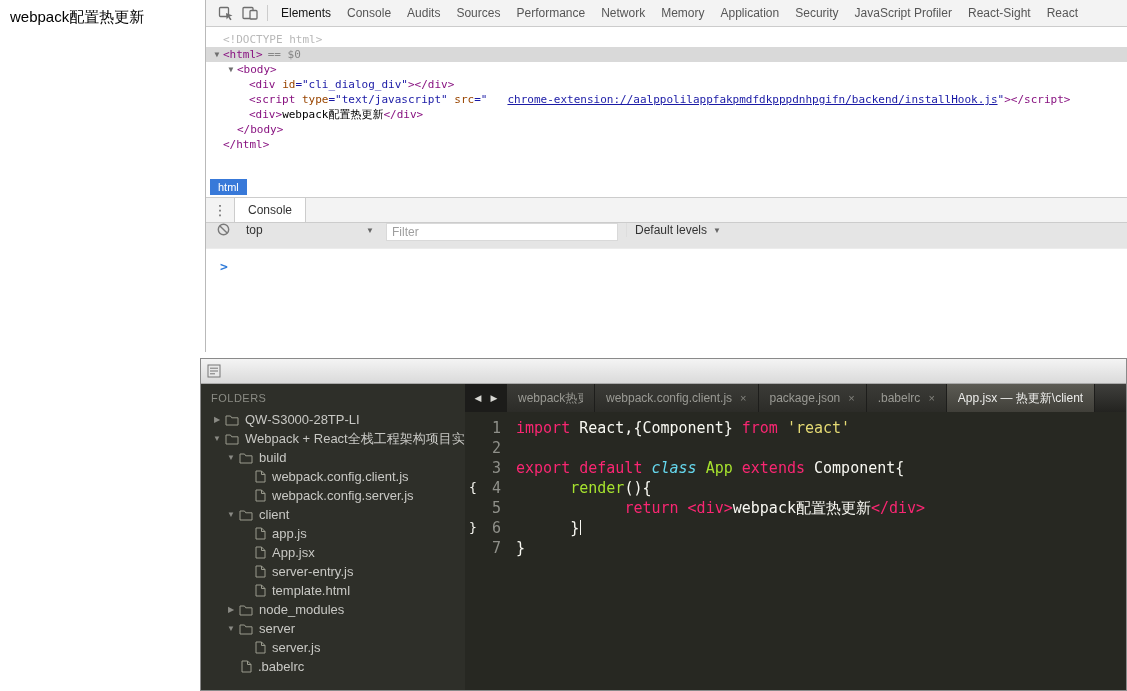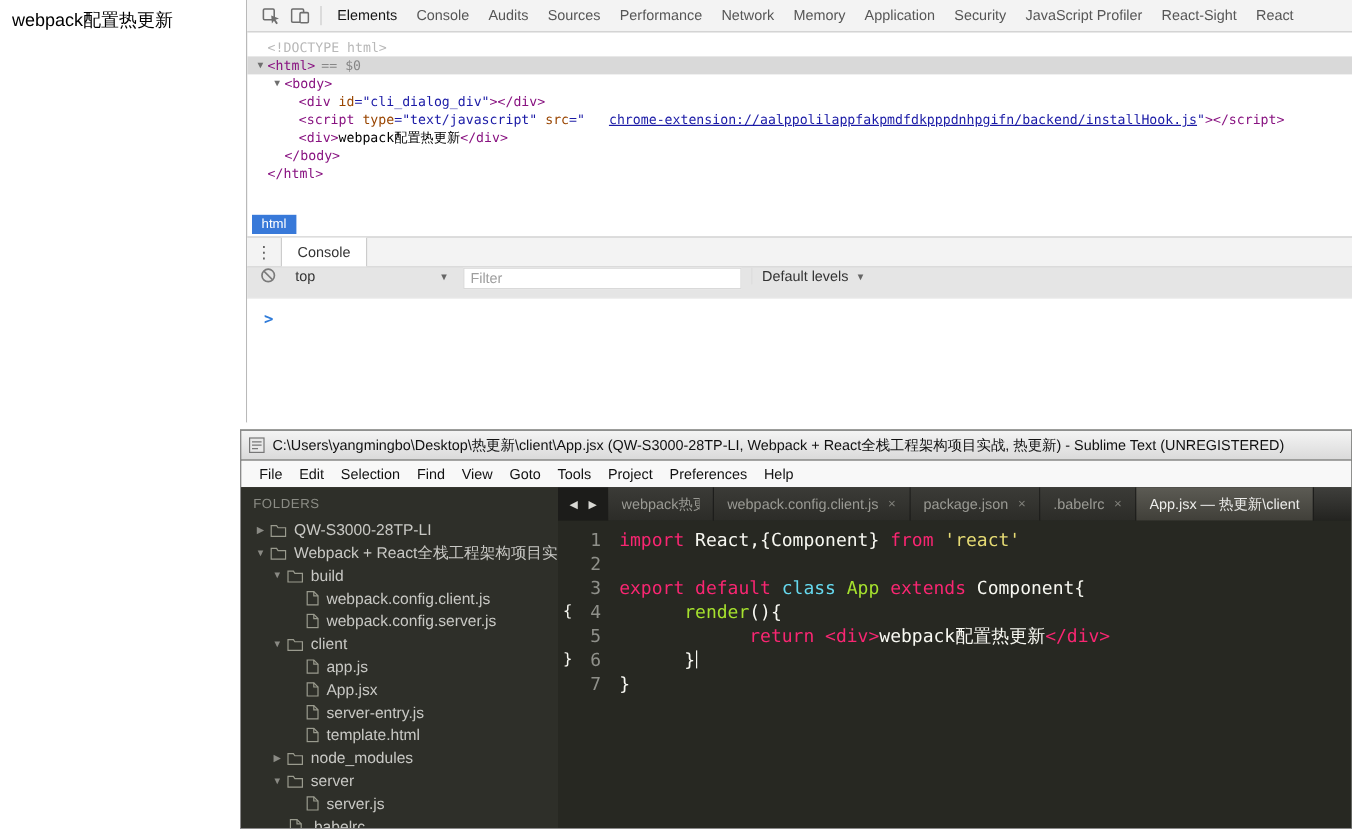--- a/index.html
+++ b/index.html
@@ -95,21 +95,21 @@
   .tab-close { margin-left:8px; color:#83837d; font-size:11px; }
 
   .st-editor { flex:1; background:#272822; font-family:"DejaVu Sans Mono", monospace; font-size:15px;
                line-height:20px; padding-top:6px; overflow:hidden; color:#f8f8f2; }
   .cl { display:flex; white-space:pre; }
   .gb { width:16px; flex:none; text-align:center; color:#f8f8f2; font-size:13px; }
   .ln { width:20px; flex:none; text-align:right; color:#8f908a; margin-right:15px; }
   .ct { white-space:pre; }
   .k  { color:#f92672; }
   .s  { color:#e6db74; }
-  .cy { color:#66d9ef; }
+  .cy { color:#66d9ef; font-style:italic; }
   .g  { color:#a6e22e; }
   .p  { color:#f8f8f2; }
   .caret { display:inline-block; width:1px; height:15px; background:#f8f8f2; vertical-align:-2px; margin-left:1px; }
 </style>
 </head>
 <body>
 
 <div class="screen">
 
   <div class="page-text">webpack配置热更新</div>
@@ -190,35 +190,22 @@
 
   <div class="sublime">
 
     <div class="st-titlebar">
       <span class="st-appicon">
         <svg width="14" height="14" viewBox="0 0 14 14">
             <rect x="1" y="1" width="12" height="12" fill="#e8e8e8" stroke="#777"></rect>
             <path d="M3 4.2 h8 M3 7 h8 M3 9.8 h5" stroke="#777" stroke-width="1" fill="none"></path>
           </svg>
       </span>
-      <span class="st-title">C:\Users\yangmingbo\Desktop\热更新\client\App.jsx (QW-S3000-28TP-LI, Webpack + React全栈工程架构项目实战, 热更新) - Sublime Text (UNREGISTERED)</span>
-    </div>
-
-    <div class="st-menubar">
-      <span class="menu-item">File</span>
-      <span class="menu-item">Edit</span>
-      <span class="menu-item">Selection</span>
-      <span class="menu-item">Find</span>
-      <span class="menu-item">View</span>
-      <span class="menu-item">Goto</span>
-      <span class="menu-item">Tools</span>
-      <span class="menu-item">Project</span>
-      <span class="menu-item">Preferences</span>
-      <span class="menu-item">Help</span>
-    </div>
+    </div>
+
 
     <div class="st-body">
       <div class="st-sidebar">
         <div class="folders-label">FOLDERS</div>
 
         <div class="tree-row lv0">
           <span class="tarrow">▶</span>
           <span class="ticon">
               <svg width="14" height="12" viewBox="0 0 14 12">
                 <path d="M1 2 h4.5 l1.2 1.8 H13 v7.2 H1 Z" fill="none" stroke="#9a9b8e"></path>

